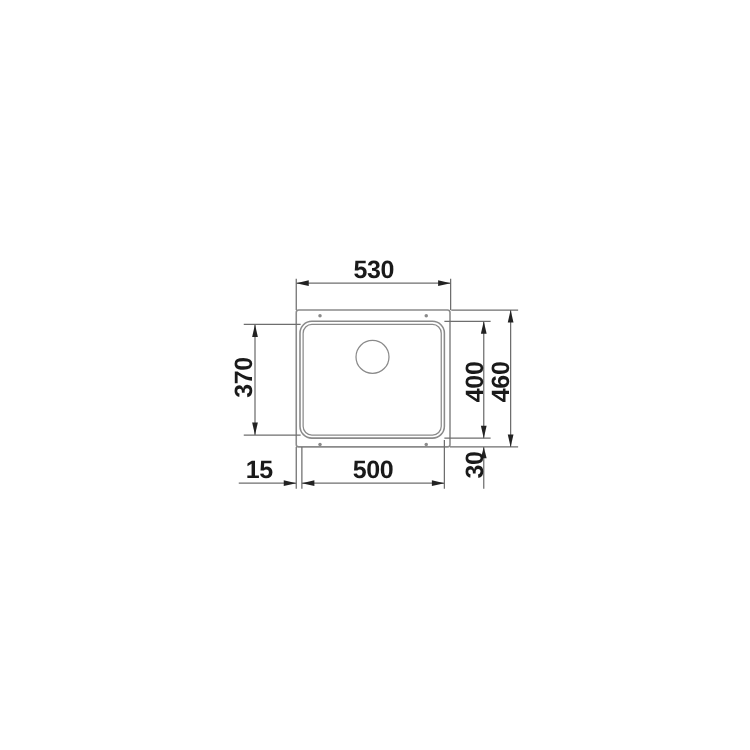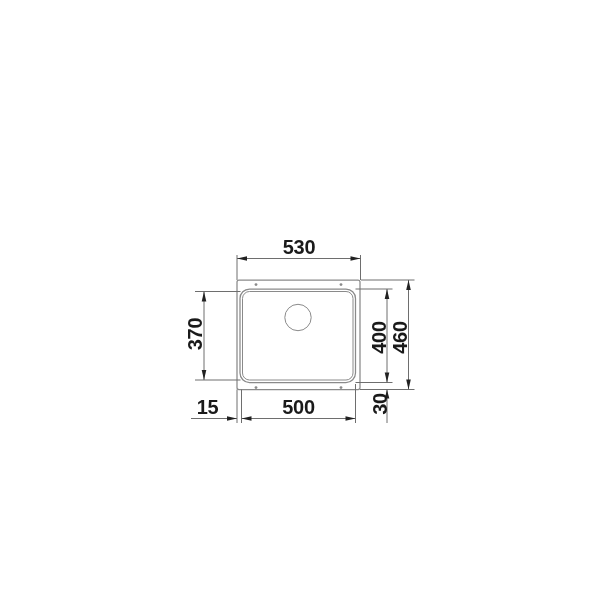--- a/index.html
+++ b/index.html
@@ -3,21 +3,21 @@
 <meta charset="utf-8">
 <style>
   :root{
     --background:#ffffff;
     --outline:#8a8a8a;
     --dimension-line:#6e6e6e;
     --arrow:#222222;
     --text:#1a1a1a;
   }
   html,body{margin:0;padding:0;width:600px;height:600px;background:var(--background);overflow:hidden;}
-  .canvas{width:600px;height:540px;position:relative;margin-top:32px;}
+  .canvas{width:600px;height:540px;position:relative;}
   svg{display:block;}
   .sink-line{fill:none;stroke:var(--outline);stroke-width:1.25;}
   .thin{fill:none;stroke:var(--outline);stroke-width:1;}
   .dim{fill:none;stroke:var(--dimension-line);stroke-width:1;}
   .arrow{fill:var(--arrow);stroke:none;}
   .dot{fill:var(--outline);stroke:none;}
   .dim-text{
     font-family:"Liberation Sans", sans-serif;
     font-weight:700;
     font-size:20px;

